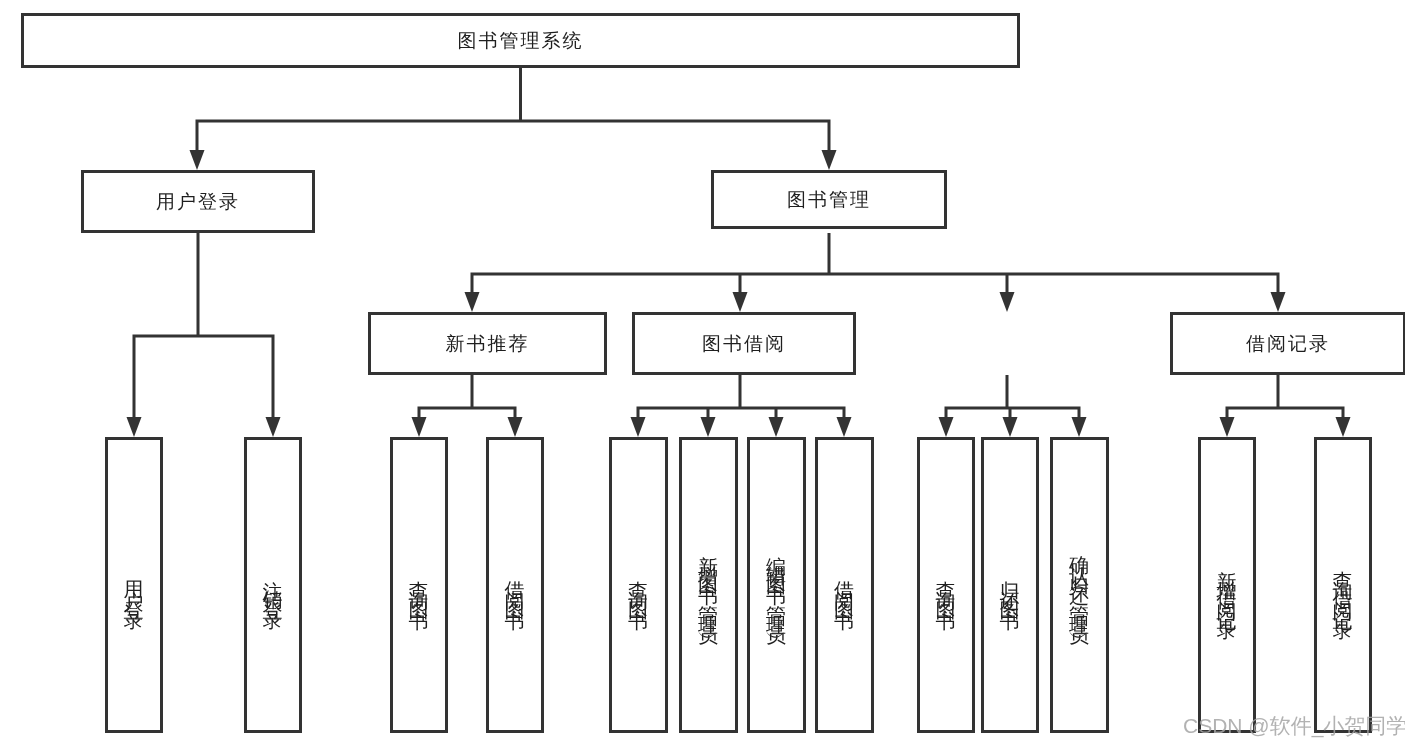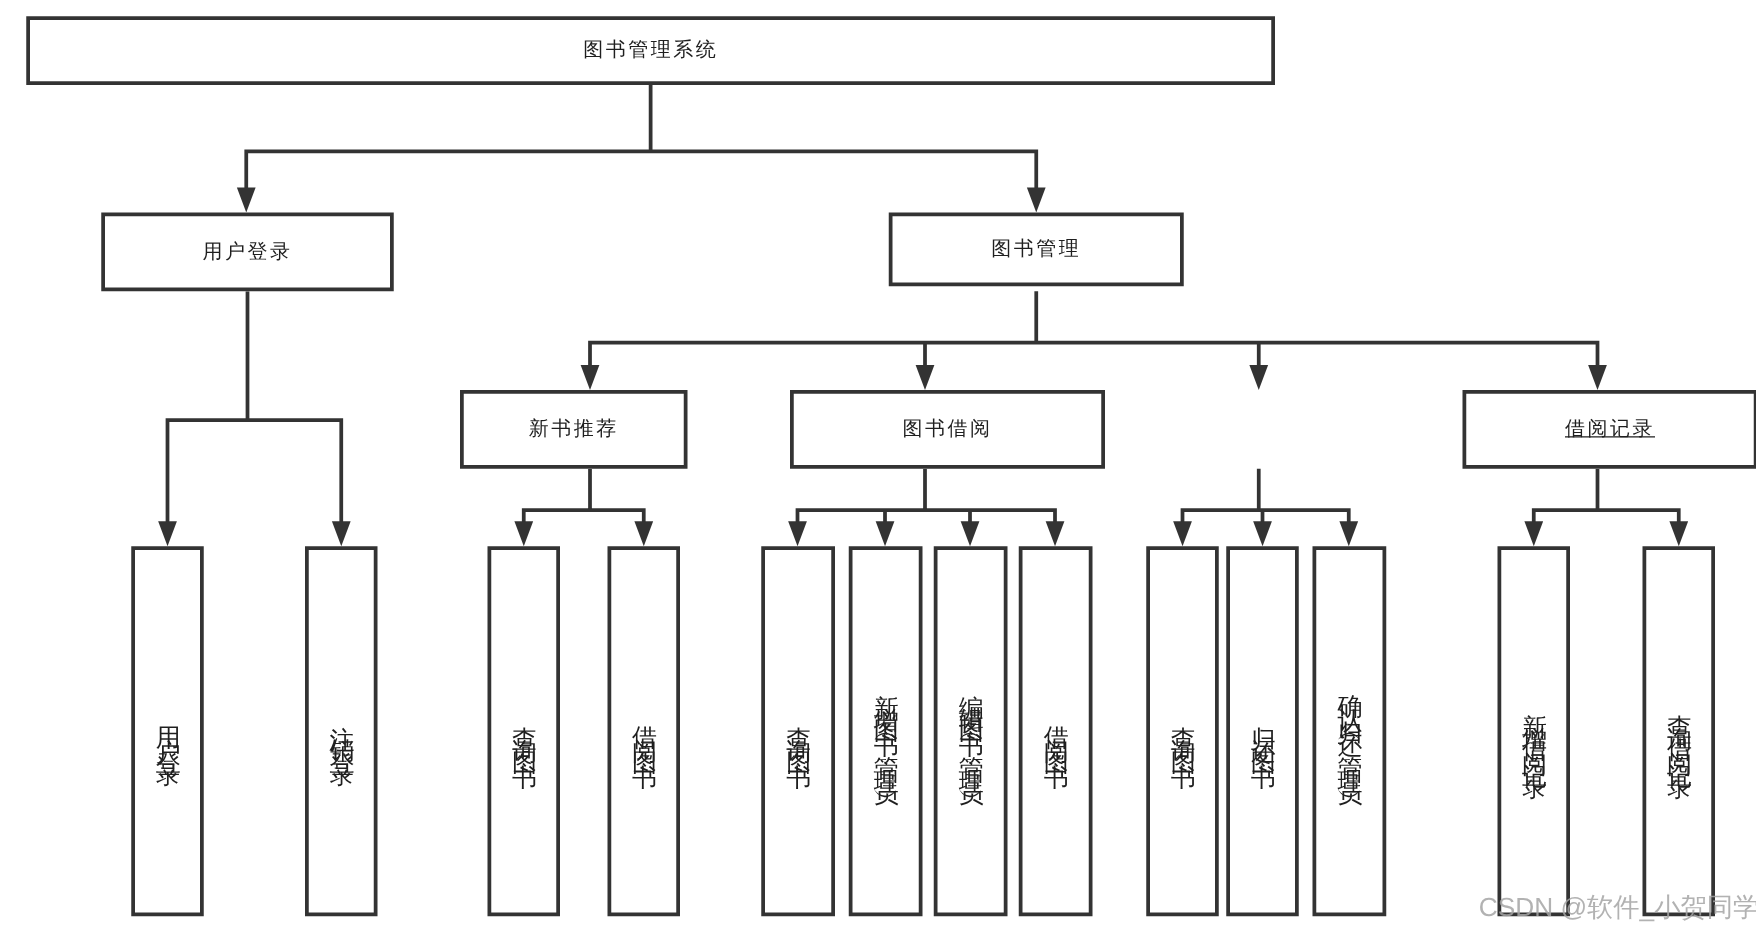--- a/index.html
+++ b/index.html
@@ -16,21 +16,21 @@
     position: absolute;
     box-sizing: border-box;
     background: #ffffff;
     border: 3px solid #333333;
     display: flex;
     align-items: center;
     justify-content: center;
     z-index: 2;
   }
   .hlabel {
-    font-size: 16px;
+    font-size: 19px;
     letter-spacing: 2px;
     white-space: nowrap;
     color: #1f1f1f;
   }
   .vlabel {
     writing-mode: vertical-rl;
     text-orientation: mixed;
     font-size: 20px;
     letter-spacing: 10px;
     line-height: 1;
@@ -121,27 +121,27 @@
     <span class="hlabel">图书管理系统</span>
   </div>
 
   <div class="box" style="left:81px; top:170px; width:234px; height:63px;">
     <span class="hlabel">用户登录</span>
   </div>
   <div class="box" style="left:711px; top:170px; width:236px; height:59px;">
     <span class="hlabel">图书管理</span>
   </div>
 
-  <div class="box" style="left:368px; top:312px; width:182px; height:63px;">
+  <div class="box" style="left:368px; top:312px; width:239px; height:63px;">
     <span class="hlabel">新书推荐</span>
   </div>
-  <div class="box" style="left:632px; top:312px; width:252px; height:63px;">
+  <div class="box" style="left:632px; top:312px; width:224px; height:63px;">
     <span class="hlabel">图书借阅</span>
   </div>
-  <div class="box" style="left:1170px; top:312px; width:236px; height:63px;text-decoration:underline;">
+  <div class="box" style="left:1170px; top:312px; width:236px; height:63px;">
     <span class="hlabel">借阅记录</span>
   </div>
 
   <div class="box" style="left:105px; top:437px; width:58px; height:296px;">
     <span class="vlabel">用户登录</span>
   </div>
   <div class="box" style="left:244px; top:437px; width:58px; height:296px;">
     <span class="vlabel">注销登录</span>
   </div>
 

